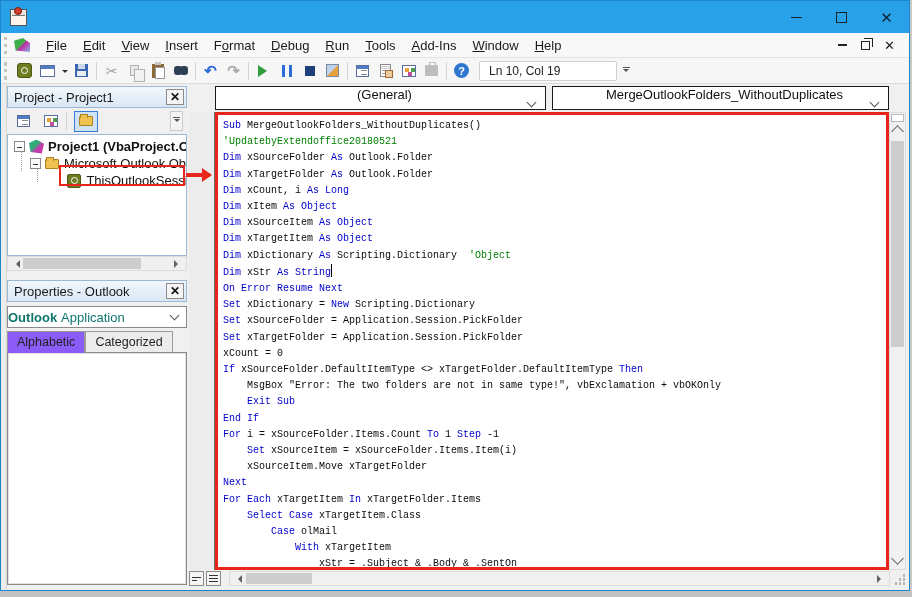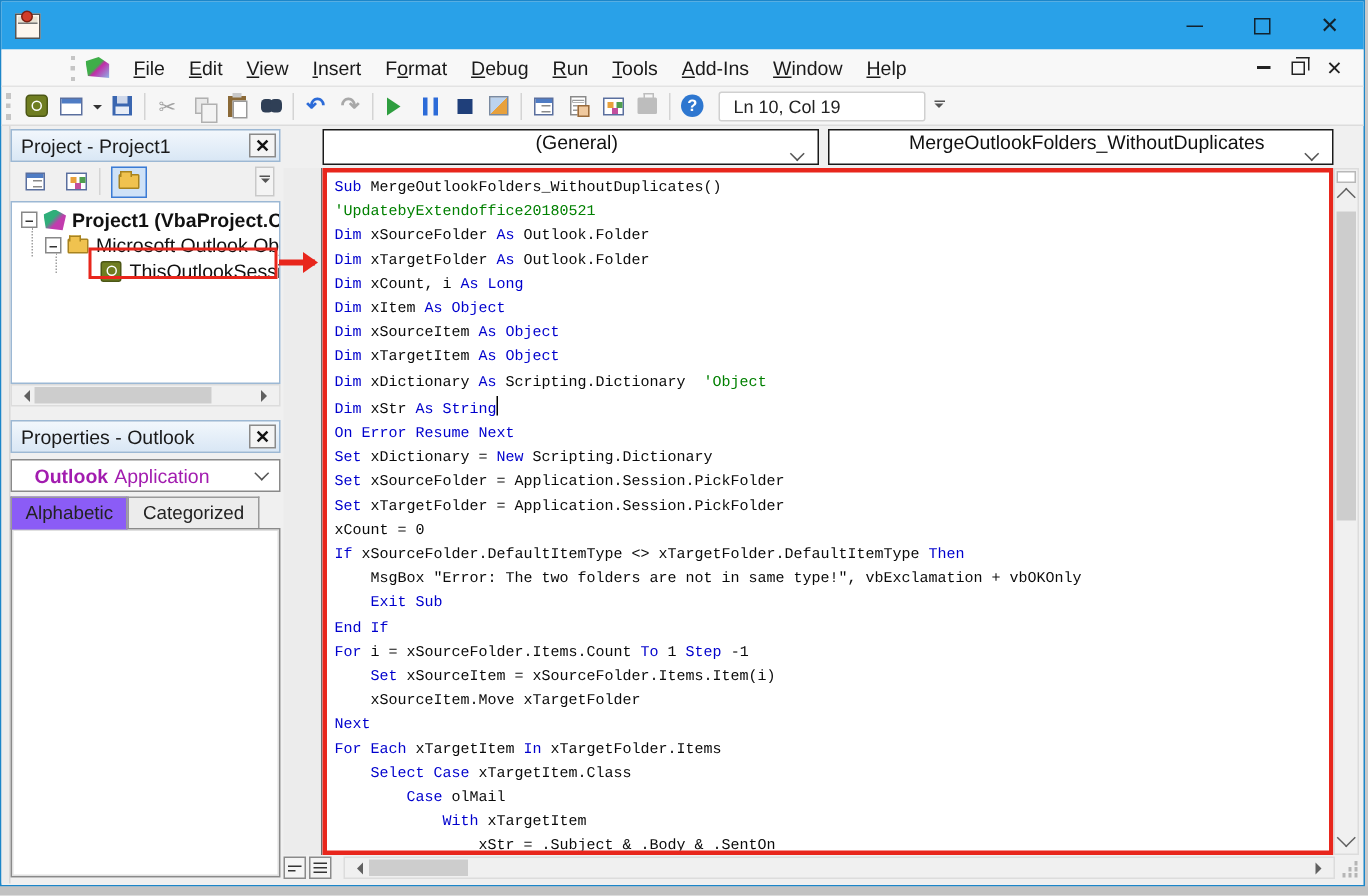--- a/index.html
+++ b/index.html
@@ -18,21 +18,21 @@
   .titlebar .app-icon::after { content:""; position:absolute; left:3px; top:-3px; width:6px; height:6px; background:#d23c28; border-radius:50%; border:1px solid #7c1f12; }
   .title-text { font-size:13px; color:#111; }
   .title-controls { margin-left:auto; display:flex; height:100%; }
   .tc-btn { width:45px; height:100%; display:flex; align-items:center; justify-content:center; color:#12232e; font-size:14px; }
   .glyph-min { width:11px; height:0; border-top:1.6px solid #12232e; display:block; }
   .glyph-max { width:11px; height:11px; border:1.6px solid #12232e; display:block; }
   .glyph-x { font-size:15px; line-height:1; }
 
   
   .menubar { position:absolute; left:0; top:32px; right:0; height:25px; background:#f8f8f8;
-             display:flex; align-items:center; border-bottom:1px solid #e3e3e3;padding-left:43px; }
+             display:flex; align-items:center; border-bottom:1px solid #e3e3e3; }
   .menu-grip { width:5px; height:17px; border-left:3px dotted #c5c5c5; margin-left:3px; }
   .mdi-icon { width:16px; height:14px; margin:0 8px 0 5px; position:relative; background:linear-gradient(135deg,#3fae49 0%,#3fae49 45%,#c22ba8 55%,#8ab6e8 100%); clip-path:polygon(0 20%,55% 0,100% 35%,100% 100%,10% 90%); }
   .menu-item { font-size:13px; color:#1a1a1a; padding:3px 8px; }
   .menu-item u { text-decoration:underline; }
   .mdi-controls { margin-left:auto; display:flex; align-items:center; gap:14px; padding-right:14px; }
   .mdi-min { width:9px; height:0; border-top:2px solid #222; display:block; }
   .mdi-restore { width:9px; height:9px; border:1.4px solid #222; position:relative; background:#f8f8f8; display:block; }
   .mdi-restore::before { content:""; position:absolute; left:2px; top:-4px; width:8px; height:8px; border:1.4px solid #222; border-left:none; border-bottom:none; }
   .mdi-x { font-size:13px; color:#222; line-height:1; }
 
@@ -109,21 +109,21 @@
   .tree-label { overflow:hidden; text-overflow:clip; }
 
   .hscroll { position:absolute; height:15px; background:#f0f0f0; border:1px solid #dcdcdc; display:flex; align-items:center; }
   .hs-thumb { position:absolute; top:1px; bottom:1px; background:#cdcdcd; }
   .sc-arrow { width:0; height:0; border:4px solid transparent; }
   .sc-left { border-right-color:#606060; margin-left:4px; }
   .sc-right { border-left-color:#606060; margin-left:auto; margin-right:4px; }
 
   
   .prop-combo { position:absolute; left:6px; top:305px; width:180px; height:22px; background:#fff; border:1px solid #8a8a8a;
-                display:flex; align-items:center; font-size:13px; padding-left:15px; color:#a21caf; }
+                display:flex; align-items:center; font-size:13px; padding-left:0; color:#0f766e; }
   .chev { width:7px; height:7px; border-right:1.6px solid #555; border-bottom:1.6px solid #555; transform:rotate(45deg); margin-left:auto; margin-right:8px; margin-top:-3px; }
   .prop-tabs { position:absolute; left:6px; top:330px; width:180px; height:21px; display:flex; font-size:12.5px; }
   .tab { padding:3px 9px 0; border:1px solid #9a9a9a; border-bottom:none; background:#ececec; color:#222; height:21px; }
   .tab.active { background:#8b5cf6; position:relative; z-index:2; height:22px; }
   .prop-list { position:absolute; left:6px; top:351px; width:180px; height:233px; background:#fff; border:1px solid #8a8a8a; box-shadow:inset 0 0 0 1px #e0e0e0; }
 
   
   .combo { position:absolute; top:85px; height:24px; background:#fff; border:1px solid #1a1a1a; display:flex; align-items:center;
            font-size:13px; color:#111; padding-left:8px;flex-direction:column; }
   .combo .chev { margin-right:10px; }

